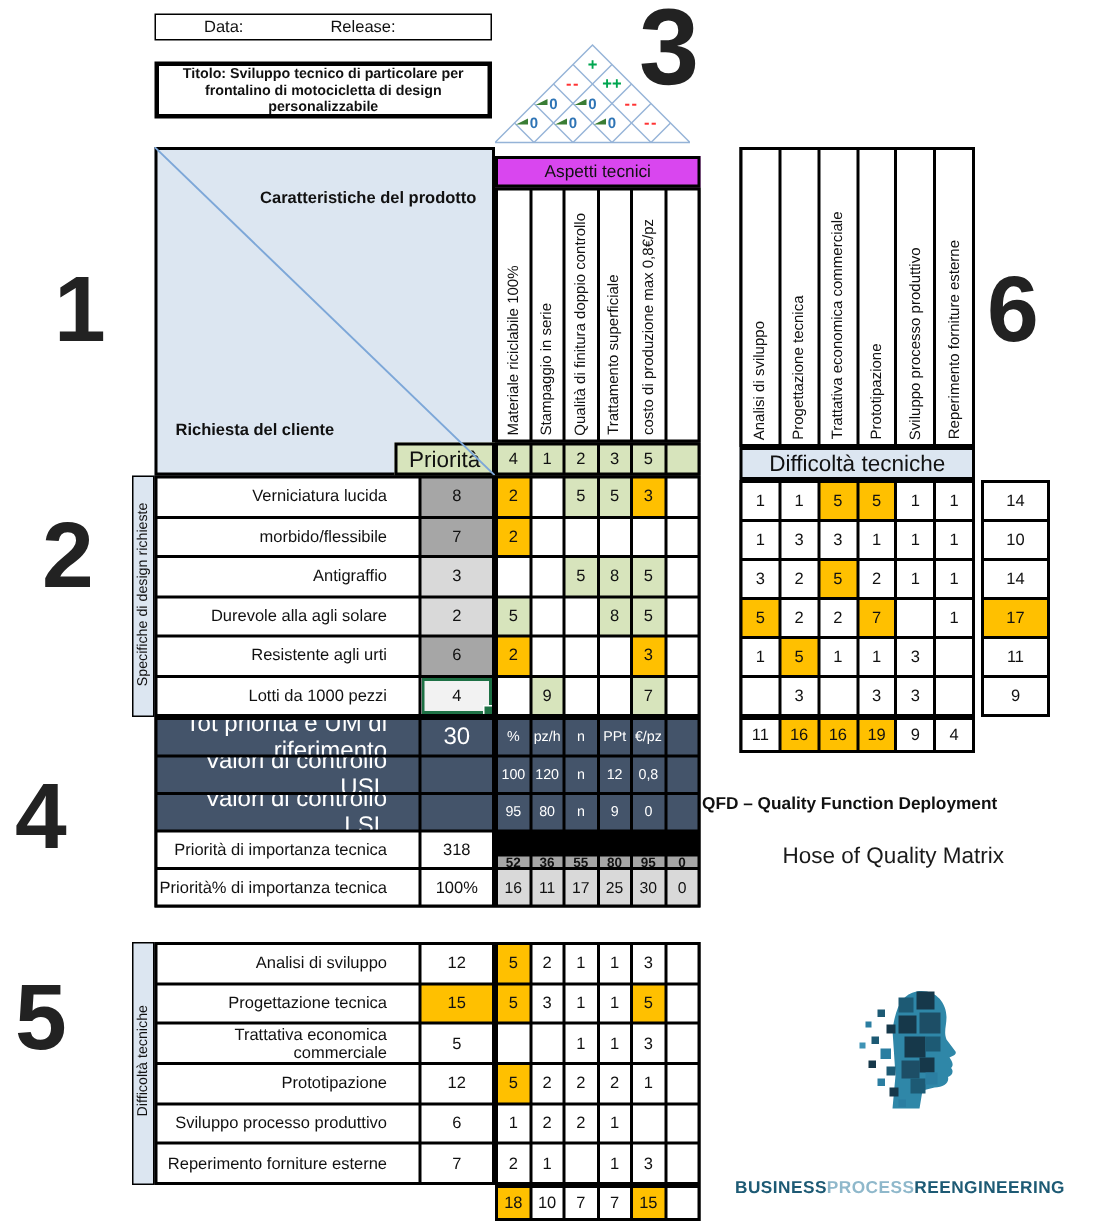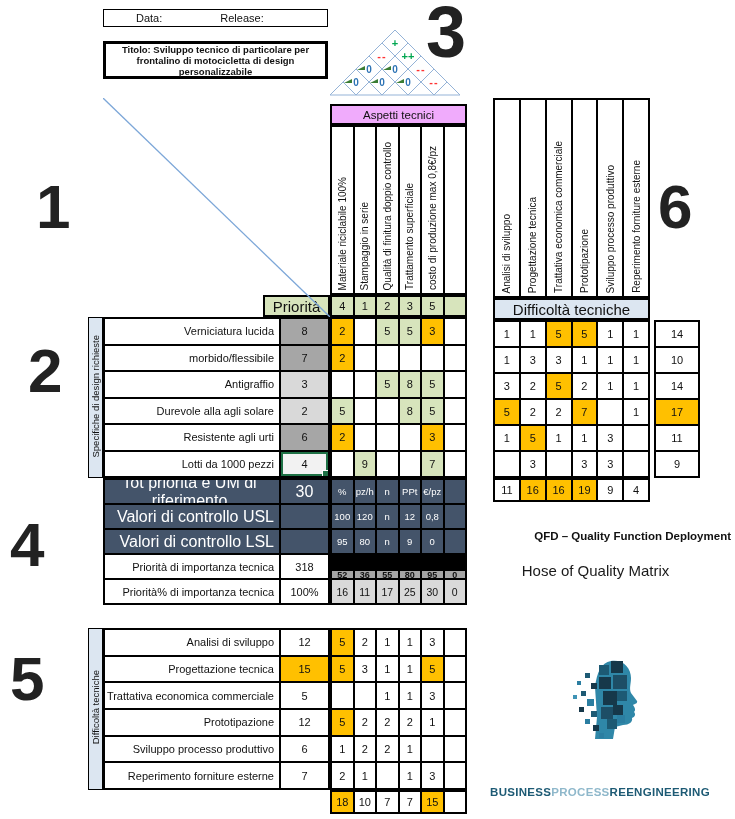--- a/index.html
+++ b/index.html
@@ -2,21 +2,21 @@
 <html><head>
 <meta charset="utf-8">
 <style>
   html,body{margin:0;padding:0;background:#fff;}
   #stage{position:relative;width:735px;height:819px;background:#fff;
          font-family:"Liberation Sans",sans-serif;color:#111;overflow:hidden;}
   .abs{position:absolute;box-sizing:border-box;}
   .grid{position:absolute;box-sizing:border-box;display:grid;background:#000;border:2px solid #000;gap:2px;}
   .cell{background:#fff;display:flex;align-items:center;justify-content:center;
         font-size:11px;color:#111;overflow:hidden;position:relative;}
-  .lab{justify-content:flex-end;padding-right:5px;text-align:center;}
+  .lab{justify-content:flex-end;padding-right:21px;text-align:right;}
   .o{background:#ffc000;}
   .g{background:#d7e4bc;}
   .pdg{background:#a6a6a6;}
   .plg{background:#d9d9d9;}
   .n{background:#44546a;color:#fff;font-size:16px;}
   .u{font-size:9.5px;}
   .dg{background:#a6a6a6;font-weight:bold;font-size:9px;margin-top:16px;}
   .lg{background:#d9d9d9;font-size:10.5px;}
   .sel{background:#f2f2f2;box-shadow:inset 0 0 0 2px #1e7145;}
   .sel::after{content:"";position:absolute;right:-1px;bottom:-1px;width:5px;height:5px;
@@ -80,21 +80,21 @@
         <polygon points="14,56 22,52 22,56" fill="#3a7d34"></polygon>
         <text x="26" y="58.5" class="sym sym-zero">0</text>
         <polygon points="40,56 48,52 48,56" fill="#3a7d34"></polygon>
         <text x="52" y="58.5" class="sym sym-zero">0</text>
         <polygon points="66,56 74,52 74,56" fill="#3a7d34"></polygon>
         <text x="78" y="58.5" class="sym sym-zero">0</text>
         <text x="104" y="58.5" class="sym sym-minus">--</text>
       </g>
   </svg>
 
-  <div class="abs" style="left:330px;top:104px;width:137px;height:21px;border:2px solid #000;display:flex;align-items:center;justify-content:center;font-size:11.5px;background:#f0abfc;">
+  <div class="abs" style="left:330px;top:104px;width:137px;height:21px;border:2px solid #000;display:flex;align-items:center;justify-content:center;font-size:11.5px;background:#d946ef;">
     <span>Aspetti tecnici</span>
   </div>
 
   <div class="grid" id="tech-headers" style="left:330px;top:125px;width:137px;height:170px;grid-template-columns:repeat(6,1fr);">
       <div class="cell vwrap">
         <span class="vtext vtext10">Materiale riciclabile 100%</span>
       </div>
       <div class="cell vwrap">
         <span class="vtext vtext10">Stampaggio in serie</span>
       </div>
@@ -105,20 +105,24 @@
         <span class="vtext vtext10">Trattamento superficiale</span>
       </div>
       <div class="cell vwrap">
         <span class="vtext vtext10">costo di produzione max 0,8€/pz</span>
       </div>
       <div class="cell vwrap">
         <span class="vtext vtext10"></span>
       </div>
     </div>
 
+  <div class="abs" style="left:103px;top:98px;width:227px;height:219px;background:#dce6f1;border:2px solid #000;">
+    <div class="cornerlbl" style="left:58px;top:26px;width:165px;text-align:center;">Caratteristiche del prodotto</div>
+    <div class="cornerlbl" style="left:12px;bottom:22px;">Richiesta del cliente</div>
+  </div>
 
   <div class="abs bluebar" style="left:263px;top:295px;width:67px;height:22px;background:#d7e4bc;">
     <span>Priorità</span>
   </div>
 
   <svg class="abs" style="left:103px;top:98px;pointer-events:none;" width="227" height="219">
     <line x1="0" y1="0" x2="227" y2="219" stroke="#7da7d8" stroke-width="1.3"></line>
   </svg>
 
   <div class="grid" id="prior-row" style="left:330px;top:295px;width:137px;height:22px;grid-template-columns:repeat(6,1fr);">
@@ -376,21 +380,21 @@
 
   <div class="grid" id="bottom-totals" style="left:330px;top:790px;width:137px;height:24px;grid-template-columns:repeat(6,1fr);">
       <div class="cell o">18</div>
       <div class="cell">10</div>
       <div class="cell">7</div>
       <div class="cell">7</div>
       <div class="cell o">15</div>
       <div class="cell"></div>
     </div>
 
-  <div class="abs" style="left:516px;top:530px;width:215px;text-align:right;font-weight:bold;font-size:11.5px;">QFD – Quality Function Deployment</div>
+  <div class="abs" style="left:468px;top:530px;width:215px;text-align:left;font-weight:bold;font-size:11.5px;">QFD – Quality Function Deployment</div>
   <div class="abs" style="left:488px;top:562px;width:215px;text-align:center;font-size:15px;color:#1a1a1a;">Hose of Quality Matrix</div>
 
   <svg class="abs" style="left:550px;top:655px;" width="110" height="95" viewBox="0 0 110 95">
     <path d="M61 6 C73 4 81 13 81 23 C81 29 79 33 81 38 L87 46 C88 48 85 49 83 50 C85 53 86 55 84 57 C86 59 85 62 82 63 C83 67 79 70 73 70 L65 72 L63 84 L45 84 L47 62 L45 32 C47 17 51 8 61 6 Z" fill="#2f87a8"></path>
     <g>
       <rect x="49" y="10" width="10" height="10" fill="#1d5a74"></rect>
       <rect x="61" y="6" width="12" height="12" fill="#16384a"></rect>
       <rect x="49" y="22" width="12" height="12" fill="#16384a"></rect>
       <rect x="63" y="20" width="14" height="14" fill="#1d4e66"></rect>
       <rect x="53" y="36" width="14" height="14" fill="#16384a"></rect>

